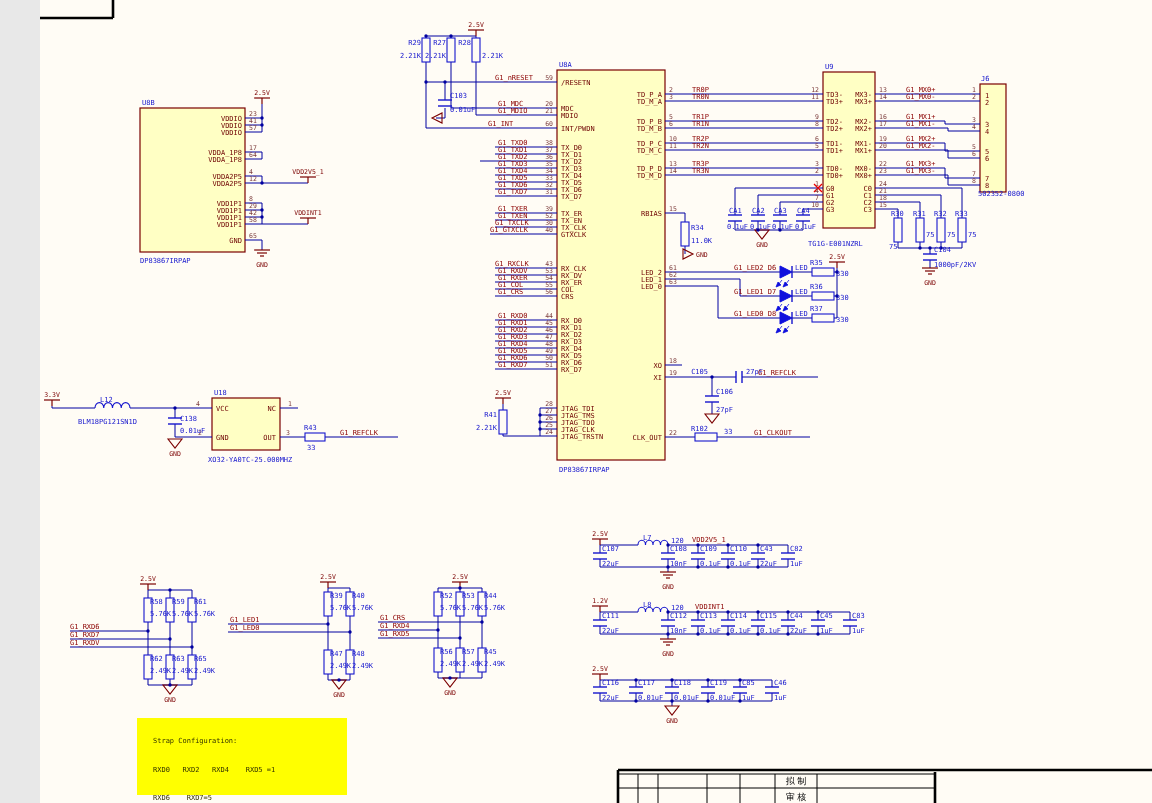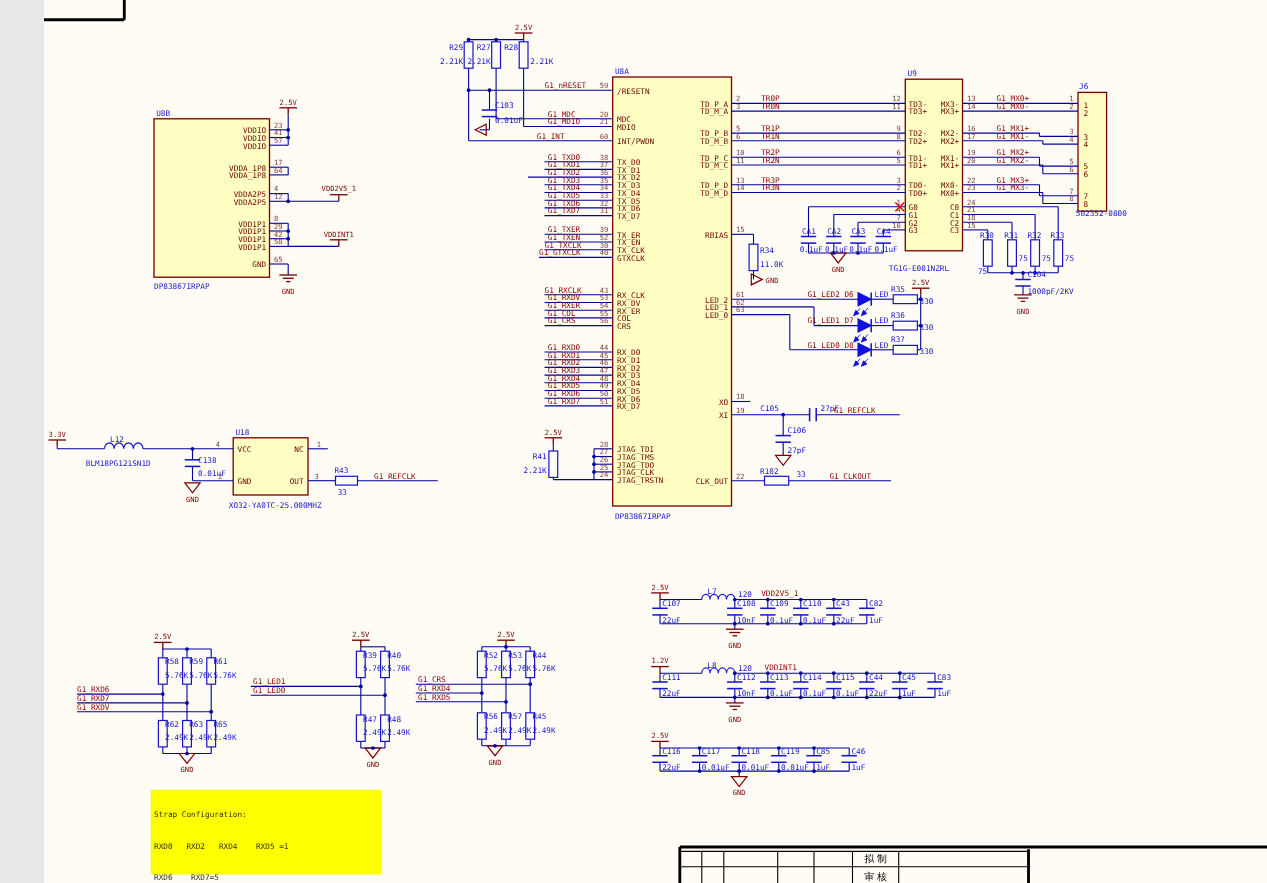--- a/index.html
+++ b/index.html
@@ -21,21 +21,21 @@
   .res{fill:#fffcf5;stroke:#1515cd;stroke-width:1.1;}
   .icbox{fill:#ffffc4;stroke:#7a0101;stroke-width:1.2;}
   svg text{font-family:"DejaVu Sans Mono",monospace;font-size:7px;}
   .tn{fill:#8b0000;}
   .tp{fill:#6e0000;}
   .tu{fill:#7c3c3c;font-size:6.5px;}
   .tc{fill:#1515cd;}
   .gt{fill:#7b0101;font-size:6.5px;}
   .tz{fill:#000;font-size:9px;font-family:"Liberation Sans",sans-serif;}
   .note{position:absolute;left:97px;top:718px;width:210px;height:77px;background:#ffff00;
-        color:#333300;font-size:7px;line-height:9.5px;white-space:pre;padding-left:3px;box-sizing:border-box;}
+        color:#333300;font-size:7px;line-height:9.5px;white-space:pre;padding-left:16px;box-sizing:border-box;}
 </style>
 </head>
 <body>
 
 <div class="stage">
   <svg id="cv" width="1152" height="803" viewBox="0 0 1152 803">
       <rect x="517" y="70" width="108" height="390" class="icbox"></rect>
       <rect x="100" y="108" width="105" height="144" class="icbox"></rect>
       <rect x="783" y="72" width="52" height="156" class="icbox"></rect>
       <rect x="940" y="84" width="26" height="108" class="icbox"></rect>

